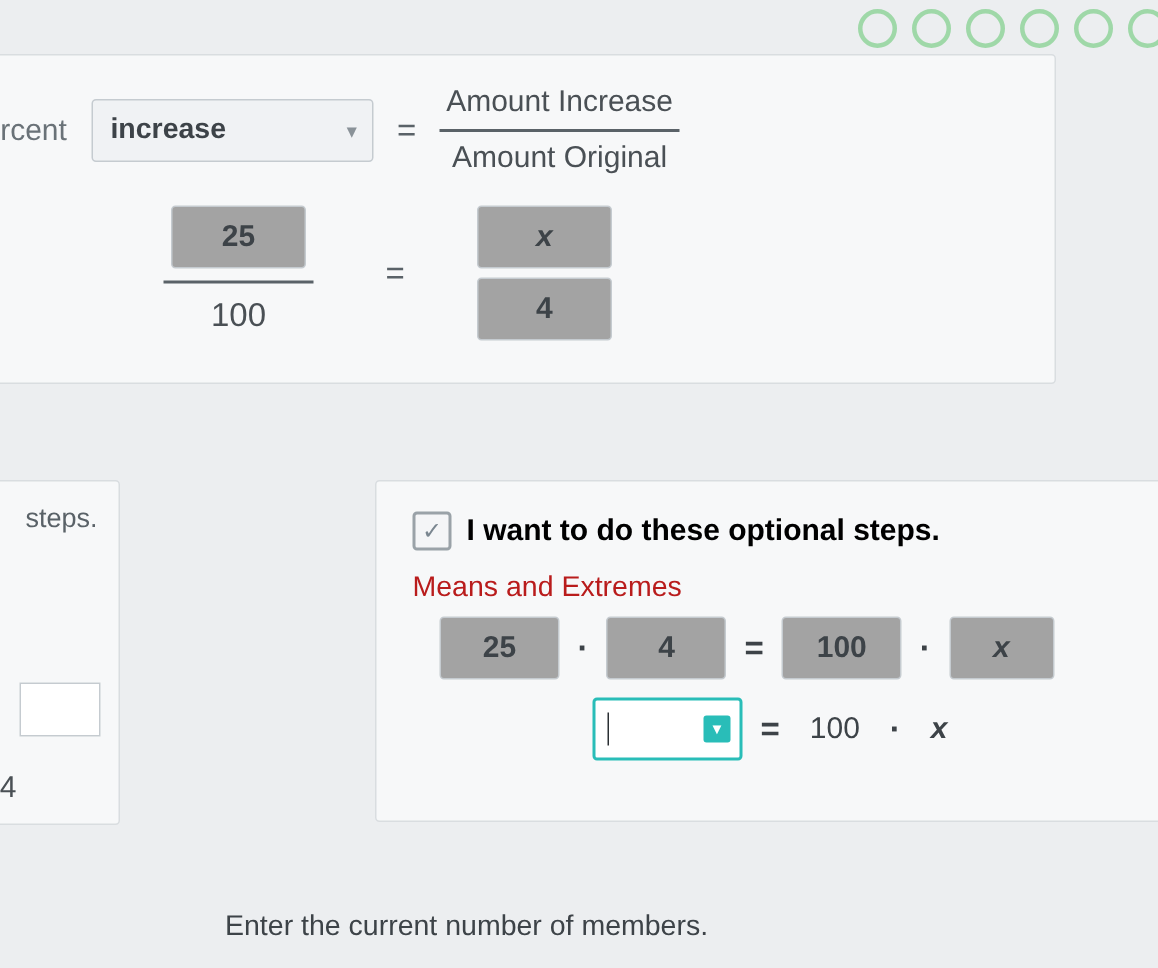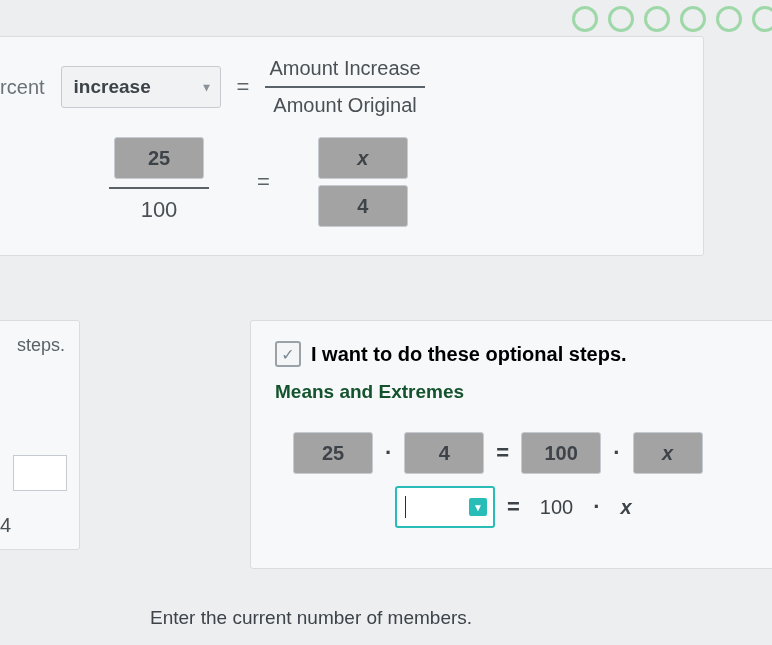--- a/index.html
+++ b/index.html
@@ -40,21 +40,21 @@
       display: flex;
       align-items: center;
       gap: 16px;
     }
     .label-text {
       font-size: 20px;
       color: #6a7278;
     }
     .select-box {
       position: relative;
-      width: 160px;
+      width: 188px;
       height: 42px;
       background: #f0f2f4;
       border: 1px solid #c5cbd0;
       border-radius: 3px;
       display: flex;
       align-items: center;
       padding: 0 12px;
       font-weight: bold;
       font-size: 19px;
       color: #3d4348;
@@ -181,23 +181,23 @@
       color: #7a8690;
       font-size: 16px;
     }
     .opt-text {
       font-size: 20px;
       font-weight: bold;
       color: #000000;
     }
     .section-title {
       font-size: 19px;
-      font-weight: bold;
-      color: #14532d;
-      margin-bottom: 29px;
+      font-weight: normal;
+      color: #b91c1c;
+      margin-bottom: 8px;
     }
     .eq-row {
       display: flex;
       align-items: center;
       gap: 12px;
       margin-bottom: 12px;
       padding-left: 18px;
     }
     .op {
       font-size: 22px;

